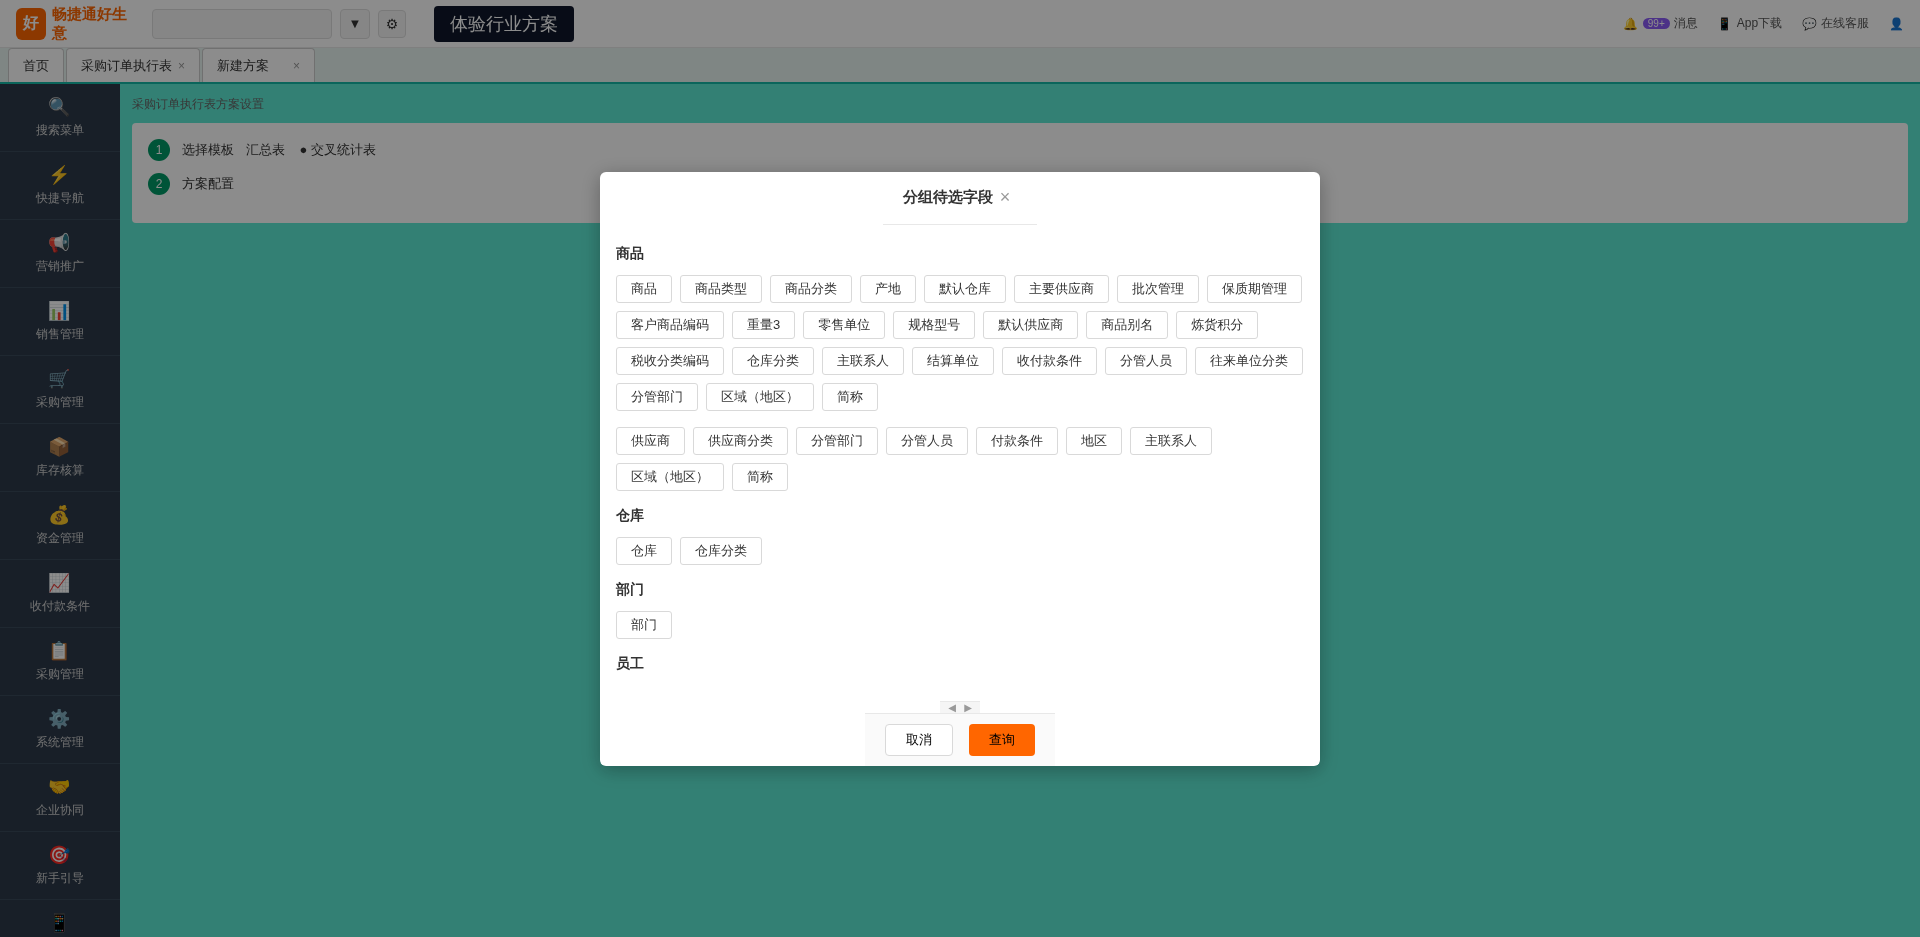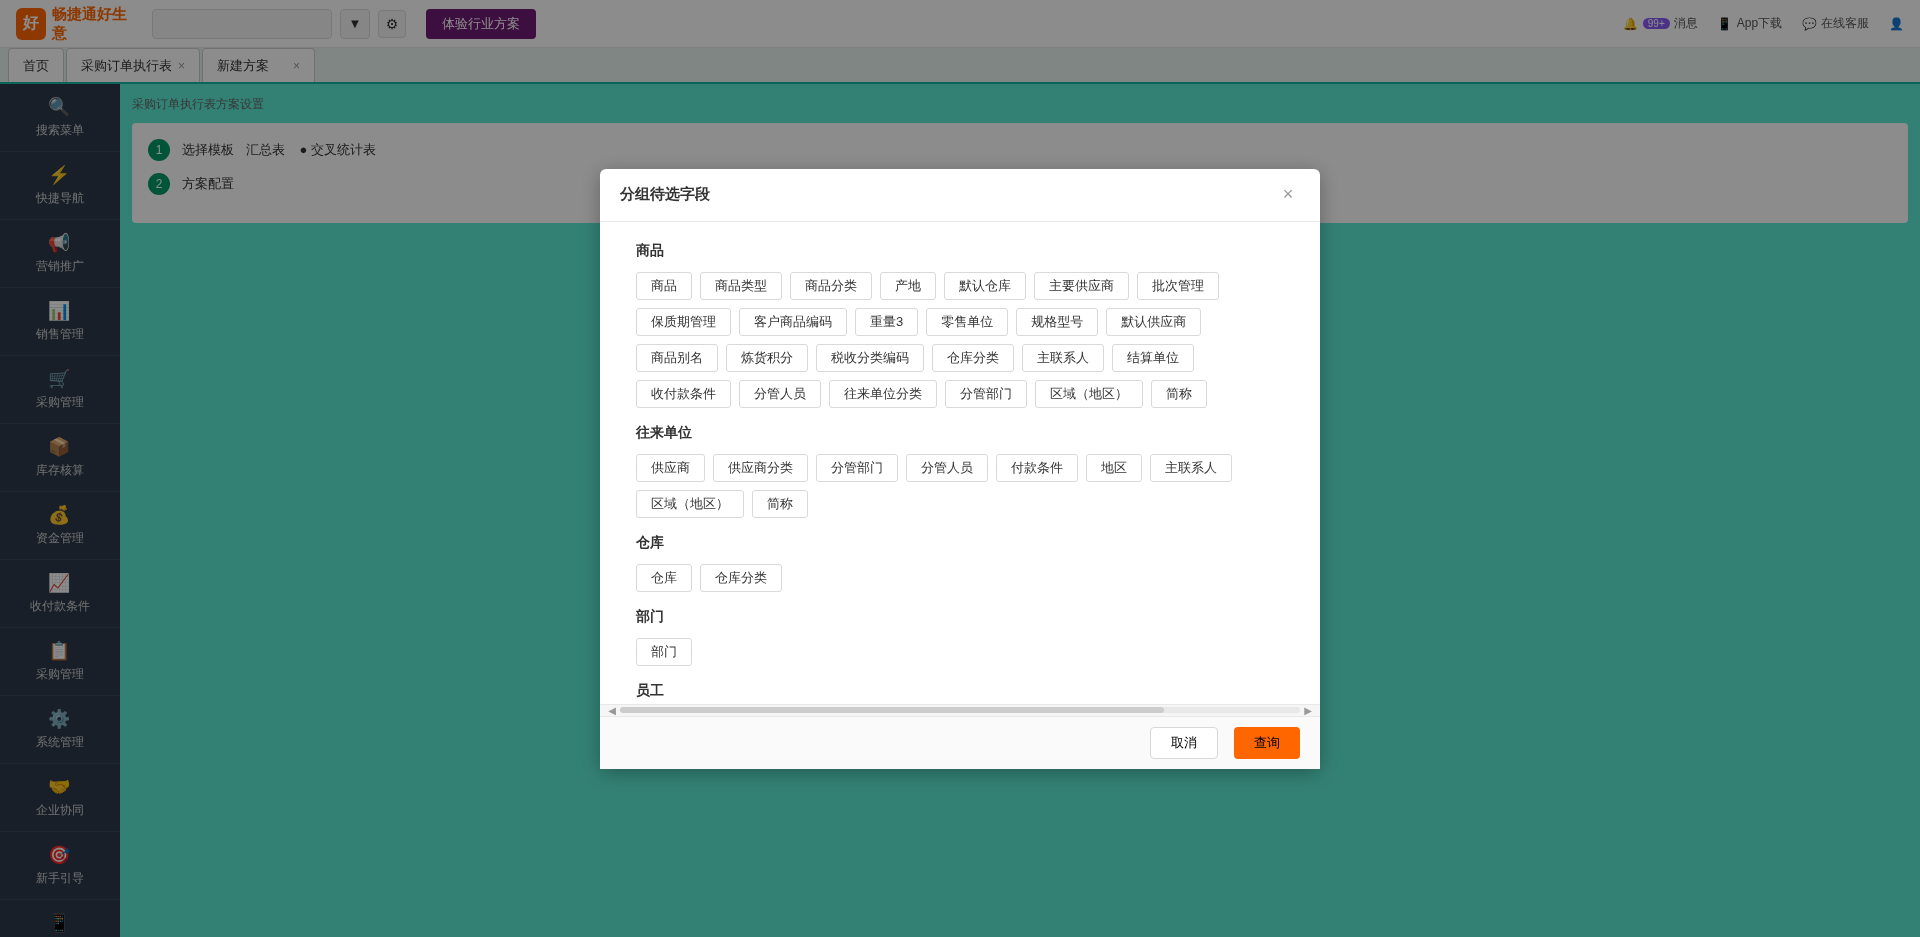--- a/index.html
+++ b/index.html
@@ -47,23 +47,23 @@
       background: #f5f5f5; border: 1px solid #ddd; border-radius: 4px;
       display: flex; align-items: center; justify-content: center; cursor: pointer;
     }
     .top-gear {
       width: 28px; height: 28px;
       background: #f5f5f5; border: 1px solid #ddd; border-radius: 4px;
       display: flex; align-items: center; justify-content: center; cursor: pointer;
       font-size: 14px;
     }
     .trial-btn {
-      background: #701a75; color: #fff; border: none;
-      padding: 6px 16px; border-radius: 4px; cursor: pointer; font-size: 13px;
-      margin-left: 12px;
+      background: #0f172a; color: #fff; border: none;
+      padding: 6px 16px; border-radius: 4px; cursor: pointer; font-size: 18px;
+      margin-left: 20px;
     }
     .header-right {
       margin-left: auto;
       display: flex; align-items: center; gap: 20px;
     }
     .header-right-item {
       display: flex; align-items: center; gap: 4px;
       cursor: pointer; font-size: 12px; color: #555;
     }
     .badge {
@@ -164,34 +164,35 @@
     
     .modal {
       background: #fff;
       border-radius: 6px;
       width: 720px;
       max-height: 600px;
       display: flex;
       flex-direction: column;
       position: relative;
       box-shadow: 0 4px 20px rgba(0,0,0,0.3);
+      align-items: center;
     }
     .modal-header {
       padding: 14px 20px;
       border-bottom: 1px solid #e8e8e8;
       display: flex; align-items: center; justify-content: space-between;
     }
     .modal-title { font-size: 15px; font-weight: 600; }
     .modal-close {
       cursor: pointer; font-size: 18px; color: #999;
       width: 24px; height: 24px; display: flex; align-items: center; justify-content: center;
     }
 
     .modal-body {
-      padding: 16px 36px;
+      padding: 16px 16px;
       overflow-y: auto;
       flex: 1;
     }
 
     .section-title {
       font-size: 14px; font-weight: 600; color: #333;
       margin-bottom: 12px; margin-top: 4px;
     }
 
     .field-grid {
@@ -397,21 +398,20 @@
           <div class="field-tag">仓库分类</div>
           <div class="field-tag">主联系人</div>
           <div class="field-tag">结算单位</div>
           <div class="field-tag">收付款条件</div>
           <div class="field-tag">分管人员</div>
           <div class="field-tag">往来单位分类</div>
           <div class="field-tag">分管部门</div>
           <div class="field-tag">区域（地区）</div>
           <div class="field-tag">简称</div>
         </div>
-        <div class="section-title">往来单位</div>
         <div class="field-grid">
           <div class="field-tag">供应商</div>
           <div class="field-tag">供应商分类</div>
           <div class="field-tag">分管部门</div>
           <div class="field-tag">分管人员</div>
           <div class="field-tag">付款条件</div>
           <div class="field-tag">地区</div>
           <div class="field-tag">主联系人</div>
           <div class="field-tag">区域（地区）</div>
           <div class="field-tag">简称</div>

